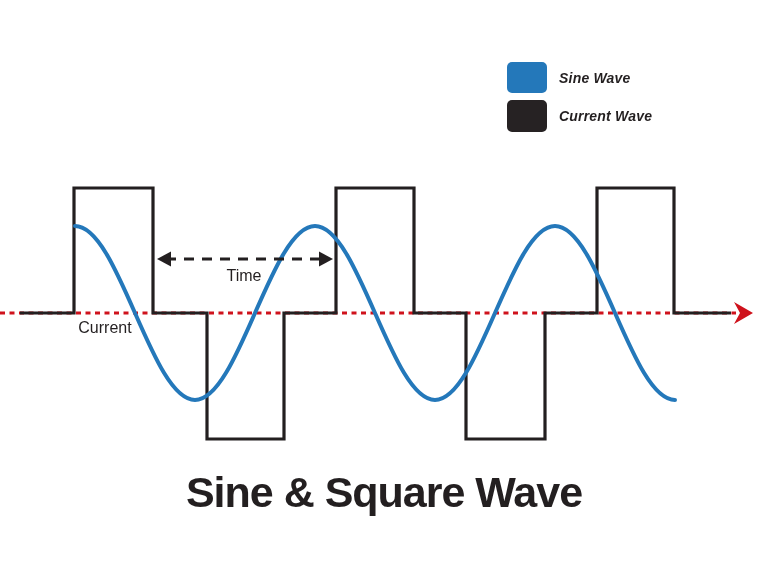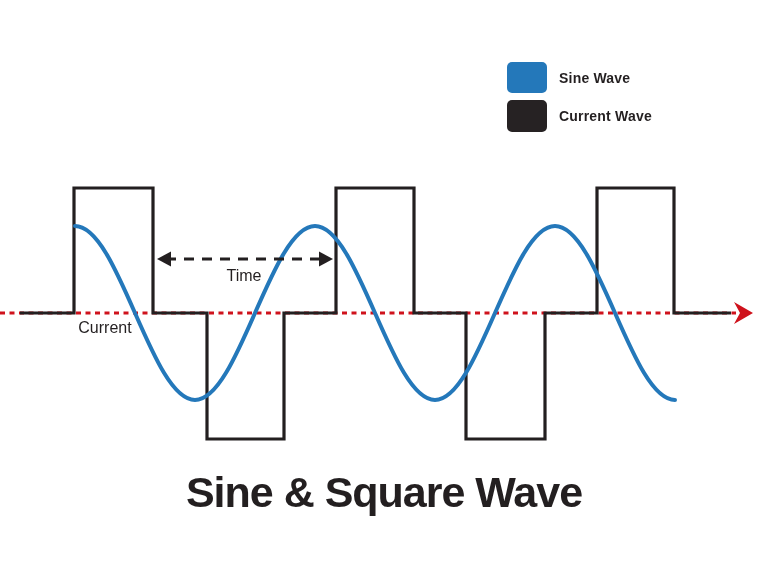--- a/index.html
+++ b/index.html
@@ -9,21 +9,21 @@
     background:#ffffff;
     overflow:hidden;
     font-family:"Liberation Sans", sans-serif;
   }
   .diagram-svg{position:absolute;left:0;top:0;}
   .legend{
     position:absolute;
     left:507px;top:62px;
     display:flex;flex-direction:column;gap:7px;
   }
-  .legend-row{display:flex;align-items:center;gap:12px;}
+  .legend-row{display:flex;align-items:center;gap:12px;font-style:italic;}
   .legend-swatch{display:block;}
   .legend-label{
     font-size:14px;font-weight:bold;color:#231f20;
     letter-spacing:0.2px;white-space:nowrap;
   }
   .title{
     position:absolute;left:0;top:468px;width:768px;
     text-align:center;
     font-size:43px;font-weight:bold;color:#231f20;
     letter-spacing:-1px;

